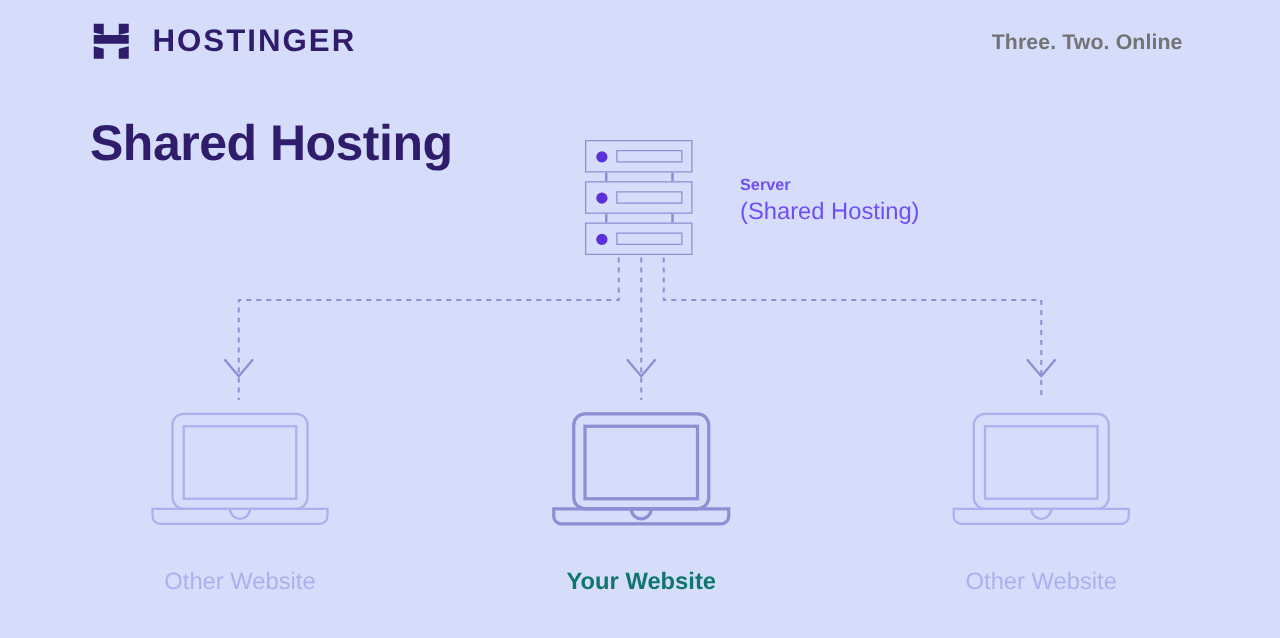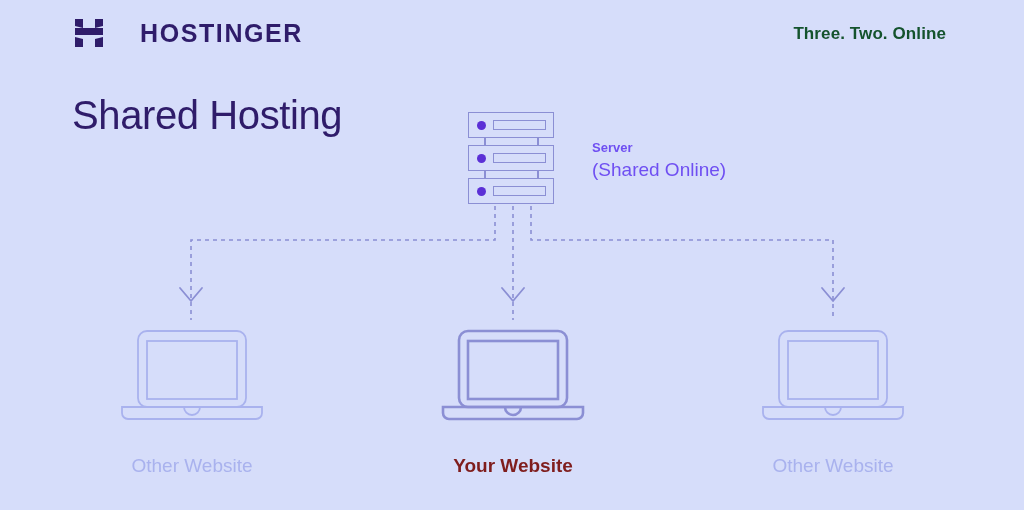--- a/index.html
+++ b/index.html
@@ -19,51 +19,51 @@
     height: 510px;
   }
 
   
   #brand {
     position: absolute;
     left: 72px;
     top: 16px;
     display: flex;
     align-items: center;
-    gap: 34px;
+    gap: 16px;
   }
   #brand-mark {
     width: 34px;
     height: 34px;
     display: block;
   }
   #brand-word {
     font-size: 25px;
     font-weight: bold;
     letter-spacing: 1.6px;
     color: #2f1c6a;
     line-height: 1;
   }
   #tagline {
     position: absolute;
     right: 78px;
     top: 24px;
     font-size: 17px;
     font-weight: bold;
     letter-spacing: 0.1px;
-    color: #14532d;
+    color: #737373;
   }
 
   
   #page-title {
     position: absolute;
     left: 72px;
     top: 93px;
     font-size: 40px;
-    font-weight: normal;
+    font-weight: bold;
     letter-spacing: -0.4px;
     color: #2f1c6a;
     line-height: 1.1;
   }
 
   
   #server-group {
     position: absolute;
     left: 468px;
     top: 112px;
@@ -155,21 +155,21 @@
     text-align: center;
     font-size: 19px;
     margin-top: 30px;
   }
   .node.left .node-label,
   .node.right .node-label {
     color: #a9b2ee;
     font-weight: normal;
   }
   .node.center .node-label {
-    color: #7f1d1d;
+    color: #0f766e;
     font-weight: bold;
   }
 </style>
 </head>
 <body>
 
 <div id="stage">
 
   <div id="brand">
     <svg id="brand-mark" viewBox="0 0 34 34">
@@ -201,21 +201,21 @@
       <span class="server-slot"></span>
     </div>
     <div class="server-unit u3">
       <span class="server-led"></span>
       <span class="server-slot"></span>
     </div>
   </div>
 
   <div id="server-caption">
     <span class="cap-main">Server</span>
-    <span class="cap-sub">(Shared Online)</span>
+    <span class="cap-sub">(Shared Hosting)</span>
   </div>
 
   <svg id="connectors" viewBox="0 0 1024 510">
     <g fill="none" stroke="#8b8fd4" stroke-width="1.6" stroke-dasharray="4 4" stroke-linecap="butt">
 
       <path d="M495 206 L495 240 L191 240 L191 320"></path>
 
       <path d="M513 206 L513 320"></path>
 
       <path d="M531 206 L531 240 L833 240 L833 320"></path>

